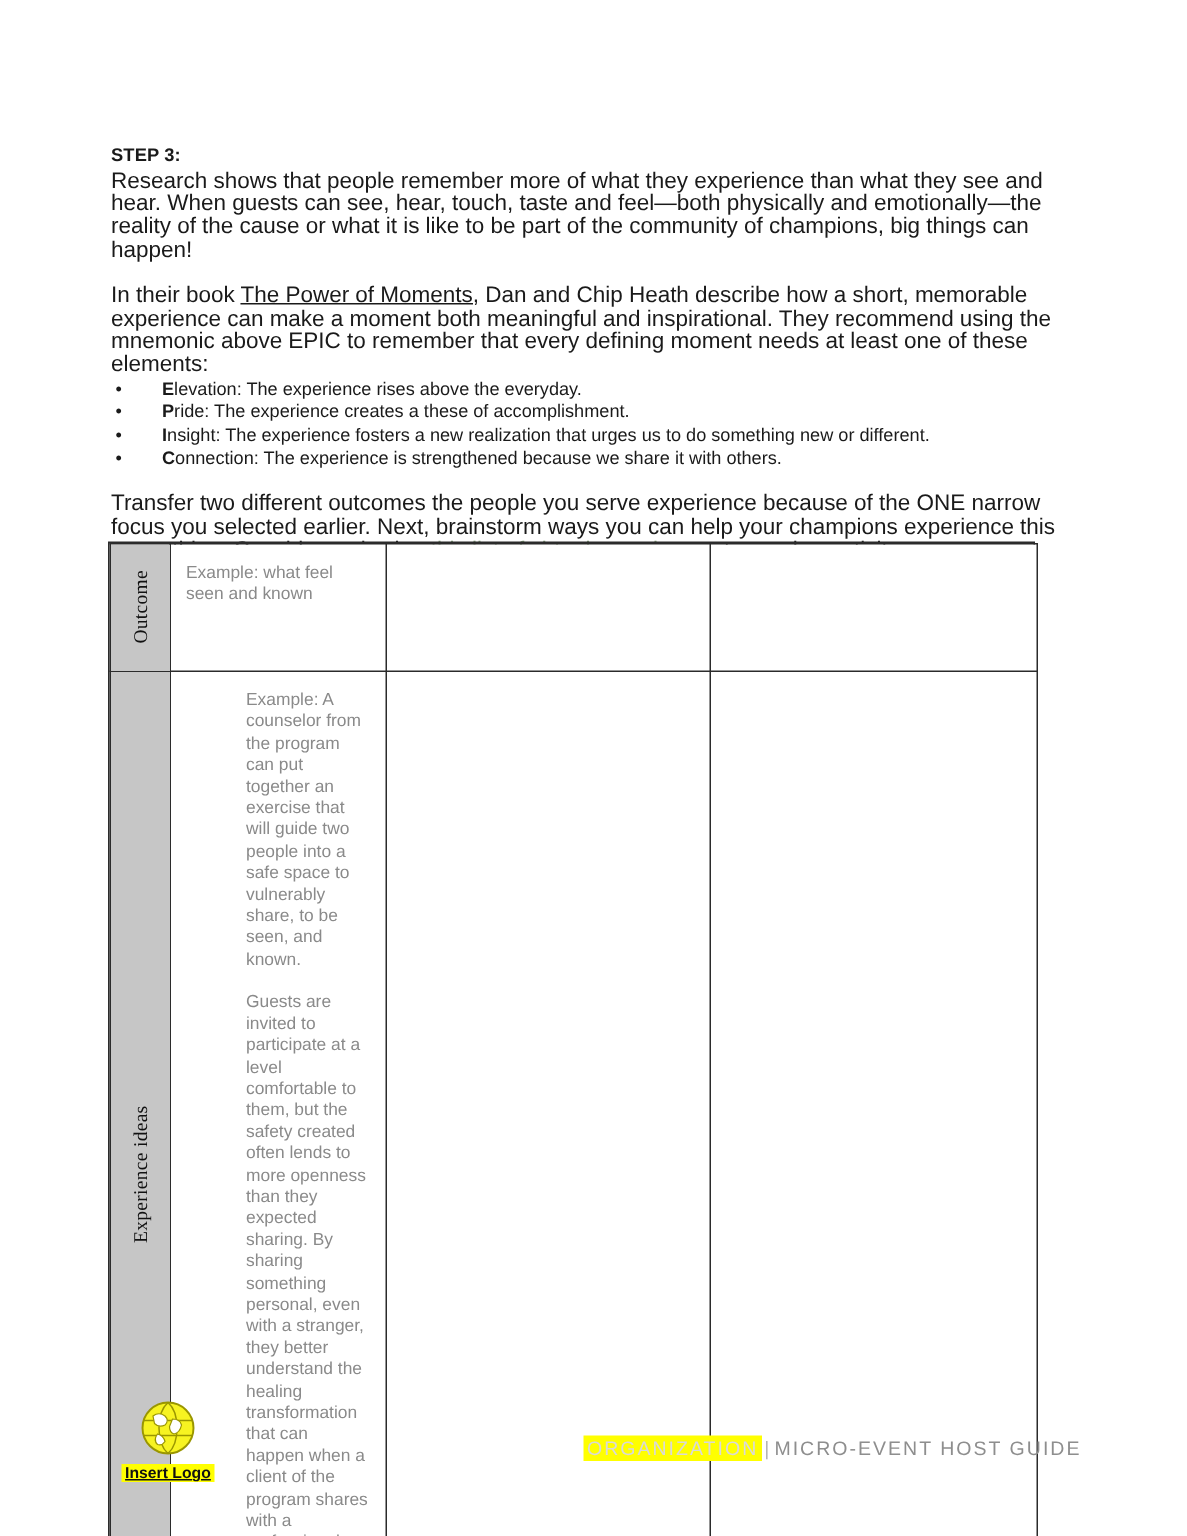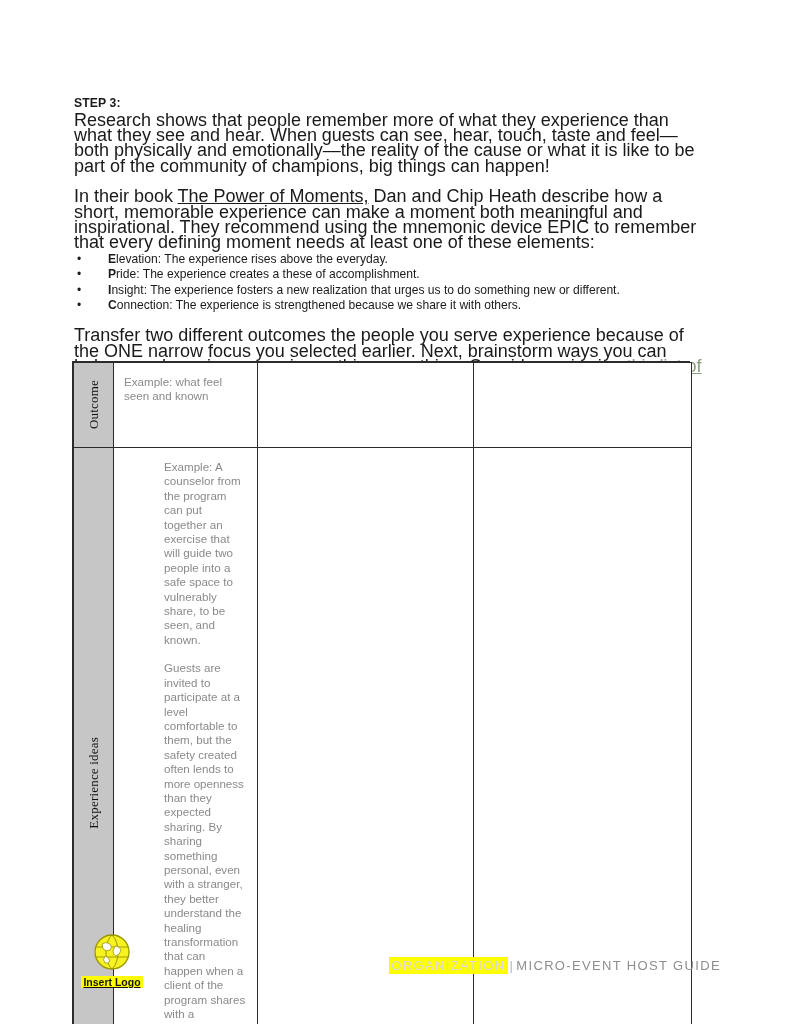--- a/index.html
+++ b/index.html
@@ -32,21 +32,21 @@
   
   .step-heading {
     font-size: 12.2px;
     font-weight: bold;
     line-height: 15.5px;
     letter-spacing: 0.1px;
     margin: 0 0 1px 0;
   }
 
   .body-par {
-    font-size: 18px;
+    font-size: 15px;
     line-height: 15.4px;
     margin: 0;
     letter-spacing: -0.01px;
   }
 
   .par-gap {
     height: 15px;
   }
 
   .book-title {
@@ -199,21 +199,21 @@
 <div class="page">
 
   <div class="content">
 
     <div class="step-heading">STEP 3:</div>
 
     <p class="body-par">Research shows that people remember more of what they experience than what they see and hear. When guests can see, hear, touch, taste and feel—both physically and emotionally—the reality of the cause or what it is like to be part of the community of champions, big things can happen!</p>
 
     <div class="par-gap"></div>
 
-    <p class="body-par"><span>In their book </span><span class="book-title">The Power of Moments,</span><span> Dan and Chip Heath describe how a short, memorable experience can make a moment both meaningful and inspirational. They recommend using the mnemonic device EPIC to remember that every defining moment needs at least one of these elements:</span></p>
+    <p class="body-par"><span>In their book </span><span class="book-title">The Power of Moments,</span><span> Dan and Chip Heath describe how a short, memorable experience can make a moment both meaningful and inspirational. They recommend using the mnemonic above EPIC to remember that every defining moment needs at least one of these elements:</span></p>
 
     <ul class="bullets">
       <li><span class="dot">•</span><span class="epic-letter">E</span><span>levation: The experience rises above the everyday.</span></li>
       <li><span class="dot">•</span><span class="epic-letter">P</span><span>ride: The experience creates a these of accomplishment.</span></li>
       <li><span class="dot">•</span><span class="epic-letter">I</span><span>nsight: The experience fosters a new realization that urges us to do something new or different.</span></li>
       <li><span class="dot">•</span><span class="epic-letter">C</span><span>onnection: The experience is strengthened because we share it with others.</span></li>
     </ul>
 
     <div class="par-gap"></div>
 

